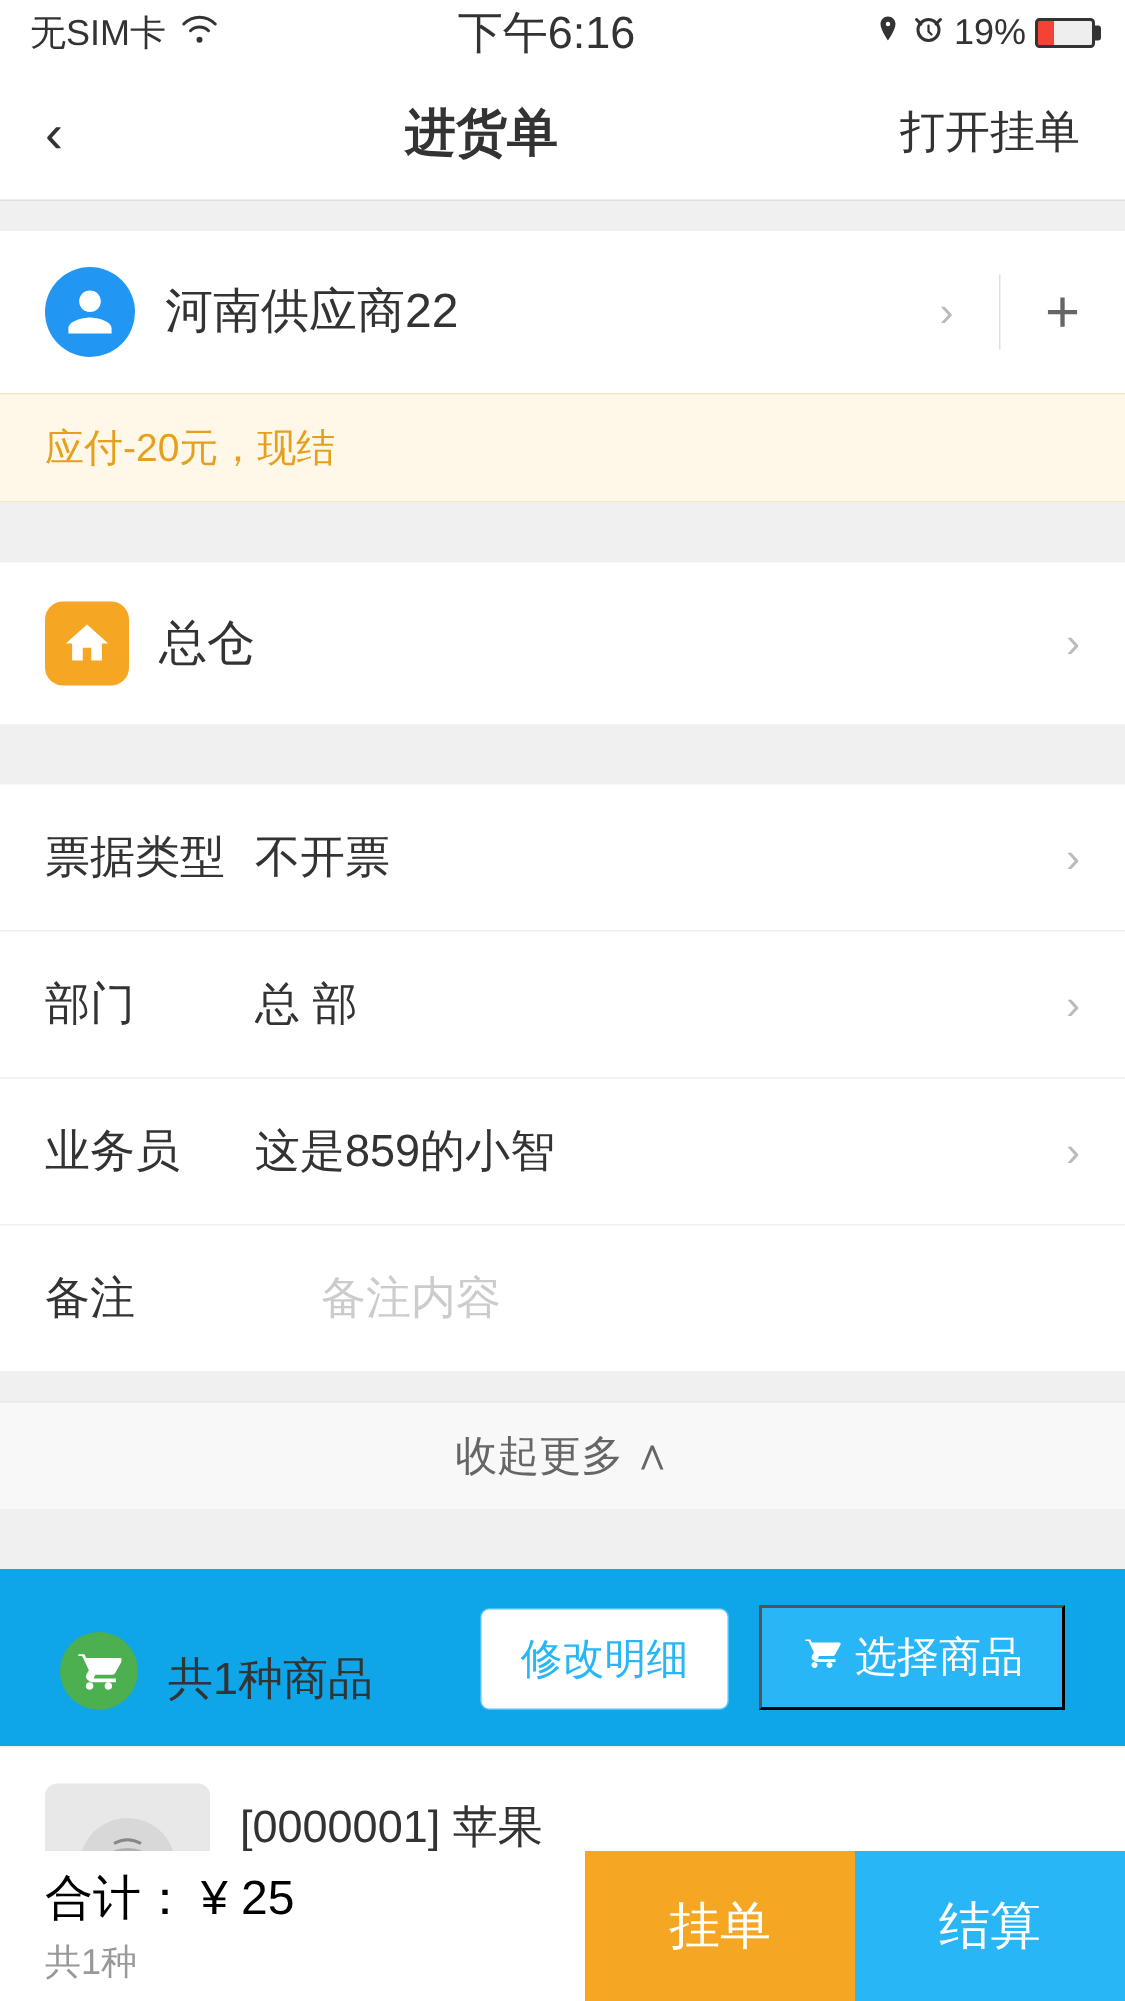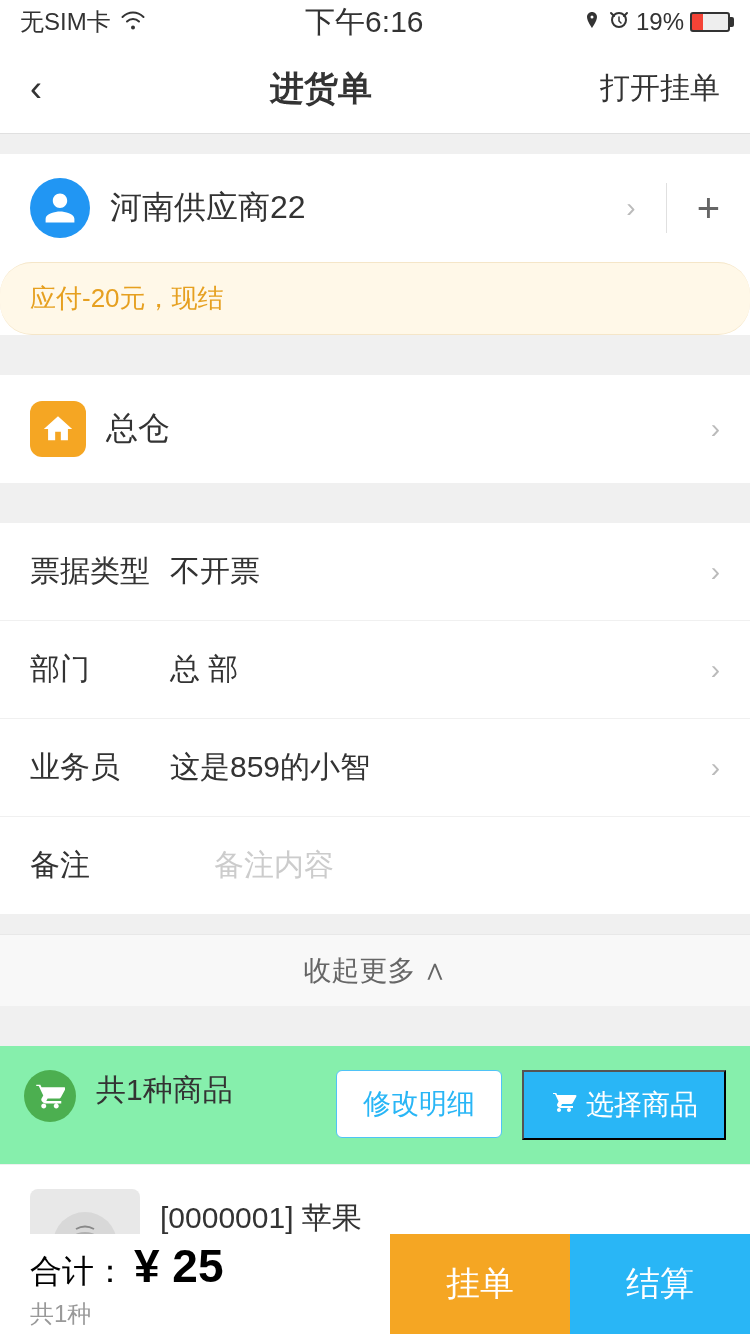--- a/index.html
+++ b/index.html
@@ -123,21 +123,20 @@
     }
 
     
     .notice-bar {
       background: #fff8e8;
       padding: 18px 30px;
       font-size: 26px;
       color: #e6a020;
       border-top: 1px solid #f5e6c8;
       border-bottom: 1px solid #f5e6c8;
-      border-radius: 32px;
     }
 
     
     .warehouse-section {
       background: #fff;
       margin-top: 20px;
     }
     .warehouse-row {
       display: flex;
       align-items: center;
@@ -198,25 +197,25 @@
       justify-content: center;
       font-size: 28px;
       color: #666;
       border-top: 1px solid #e8e8e8;
       margin-top: 20px;
       cursor: pointer;
     }
 
     
     .product-header {
-      background: #86efac;
+      background: #0ea5e9;
       margin-top: 20px;
-      padding: 24px 24px;
-      display: flex;
-      align-items: flex-start;
+      padding: 24px 40px;
+      display: flex;
+      align-items: flex-end;
       gap: 20px;
     }
     .product-count-icon {
       width: 52px;
       height: 52px;
       border-radius: 50%;
       background: #4CAF50;
       display: flex;
       align-items: center;
       justify-content: center;
@@ -309,22 +308,22 @@
       justify-content: center;
     }
     .bottom-total-main {
       font-size: 32px;
       color: #000000;
       display: flex;
       align-items: baseline;
       gap: 8px;
     }
     .bottom-total-main .amount {
-      font-size: 46px;
-      font-weight: bold;
+      font-size: 32px;
+      font-weight: normal;
     }
     .bottom-total-sub {
       font-size: 24px;
       color: #999;
       margin-top: 4px;
     }
     .btn-pending {
       width: 180px;
       height: 100px;
       background: #f5a623;

